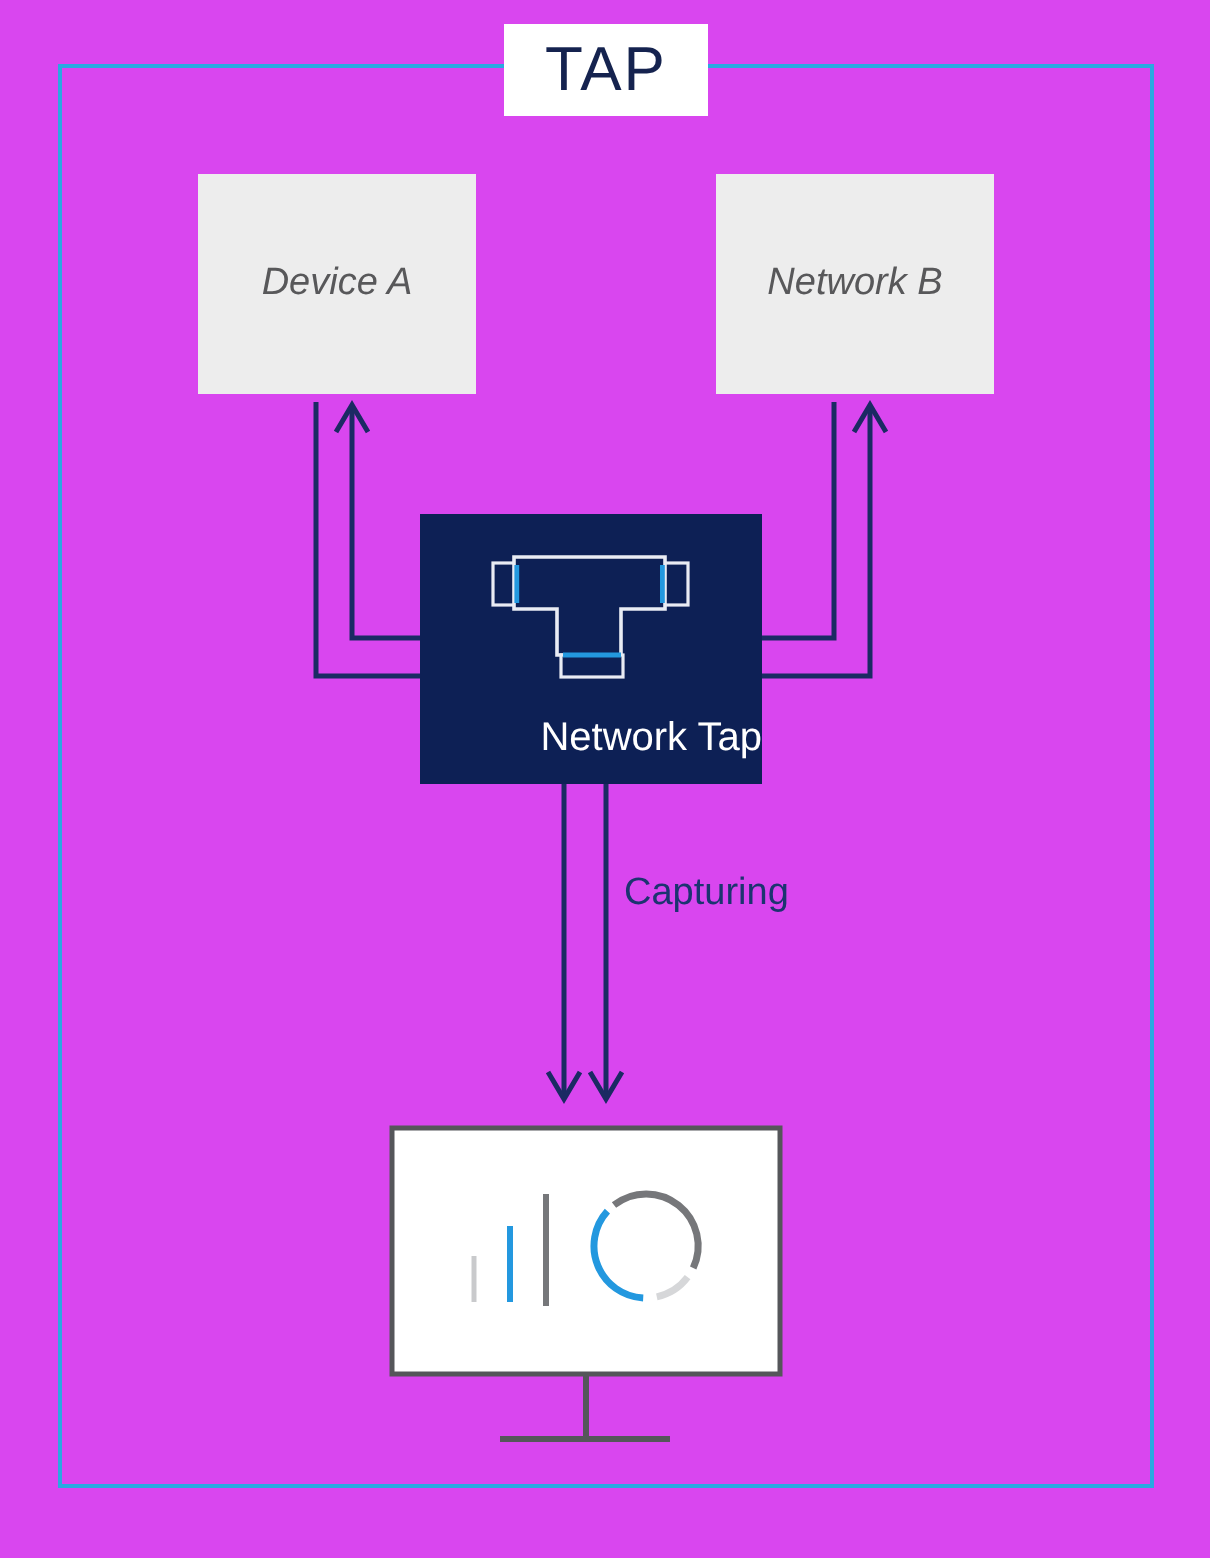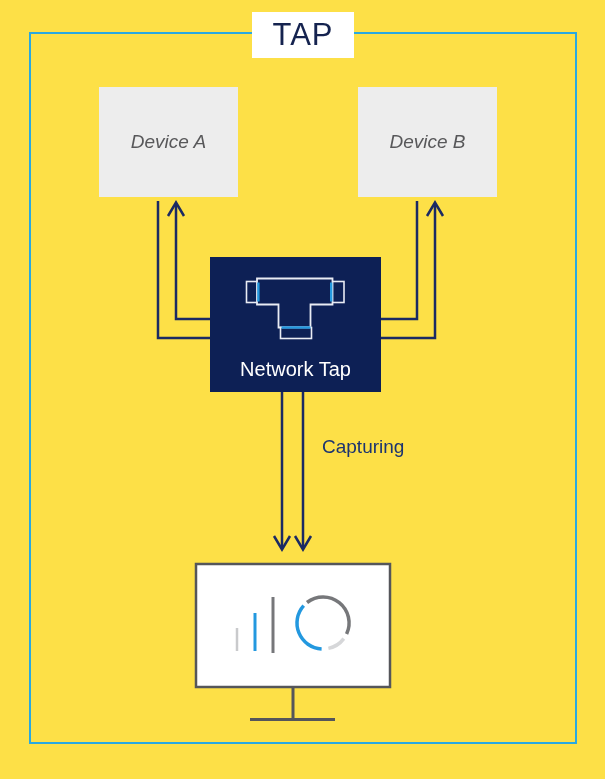--- a/index.html
+++ b/index.html
@@ -1,17 +1,17 @@
 <!DOCTYPE html>
 <html style="--frame-blue: #29a9e1; --navy-box: #0d2055; --arrow-navy: #1b2a63; --title-navy: #15234f; --caption-blue: #1c3470; --accent-blue: #2398df; --tap-outline: #e9ecf4; --device-bg: #ededed; --device-text: #58585a; --monitor-gray: #55565a; --bar-light-gray: #c9cacc; --bar-dark-gray: #76777a; --donut-light-gray: #d6d7d9;"><head>
 <meta charset="utf-8">
 <style>
   html,body { margin:0; padding:0; background:#ffffff; }
   .stage {
-    position:relative; width:605px; height:779px; background:#fde047;
+    position:relative; width:605px; height:779px; background:#d946ef;
     font-family:"Liberation Sans","DejaVu Sans",sans-serif;
     overflow:hidden;
   }
   .frame {
     position:absolute; left:29px; top:32px; width:548px; height:712px;
     box-sizing:border-box; border:2px solid var(--frame-blue,#29a9e1);
     z-index:0;
   }
   .diagram-title {
     position:absolute; left:252px; top:12px; width:102px; height:46px;
@@ -27,25 +27,25 @@
     font-size:19px; color:var(--device-text,#58585a);font-style:italic;
   }
   .device-a { left:99px; }
   .device-b { left:358px; }
   .tap-box {
     position:absolute; left:210px; top:257px; width:171px; height:135px;
     background:var(--navy-box,#0d2055); z-index:2;
   }
   .tap-icon { position:absolute; left:35px; top:20px; }
   .tap-label {
-    position:absolute; left:0; right:0; bottom:11px; text-align:center;
+    position:absolute; left:0; right:0; bottom:11px; text-align:right;
     color:#ffffff; font-size:20px;
   }
   .caption {
-    position:absolute; left:322px; top:434px; z-index:2;
+    position:absolute; left:312px; top:434px; z-index:2;
     font-size:19px; line-height:25px; color:var(--caption-blue,#1c3470);
   }
   .monitor { position:absolute; left:186px; top:554px; z-index:2; }
 </style>
 </head>
 <body>
 
 <div class="stage">
 
   <div class="frame"></div>
@@ -73,21 +73,21 @@
         <path d="M303,392 L303,547"></path>
         <path d="M295,536 L303,549.5 L311,536"></path>
       </g>
     </g>
   </svg>
 
   <div class="device-box device-a">
     <span>Device A</span>
   </div>
   <div class="device-box device-b">
-    <span>Device B</span>
+    <span>Network B</span>
   </div>
 
   <div class="tap-box">
     <svg class="tap-icon" width="101" height="64" viewBox="0 0 101 64">
 
       <rect x="1.5" y="4.5" width="11.5" height="21" fill="none" style="stroke:var(--tap-outline,#e9ecf4)" stroke-width="1.6"></rect>
       <rect x="87" y="4.5" width="12" height="21" fill="none" style="stroke:var(--tap-outline,#e9ecf4)" stroke-width="1.6"></rect>
 
       <path d="M12,1.5 H87.5 V27.5 H65.5 V50.5 H33.5 V27.5 H12 Z" style="fill:var(--navy-box,#0d2055); stroke:var(--tap-outline,#e9ecf4)" stroke-width="1.8"></path>
 

